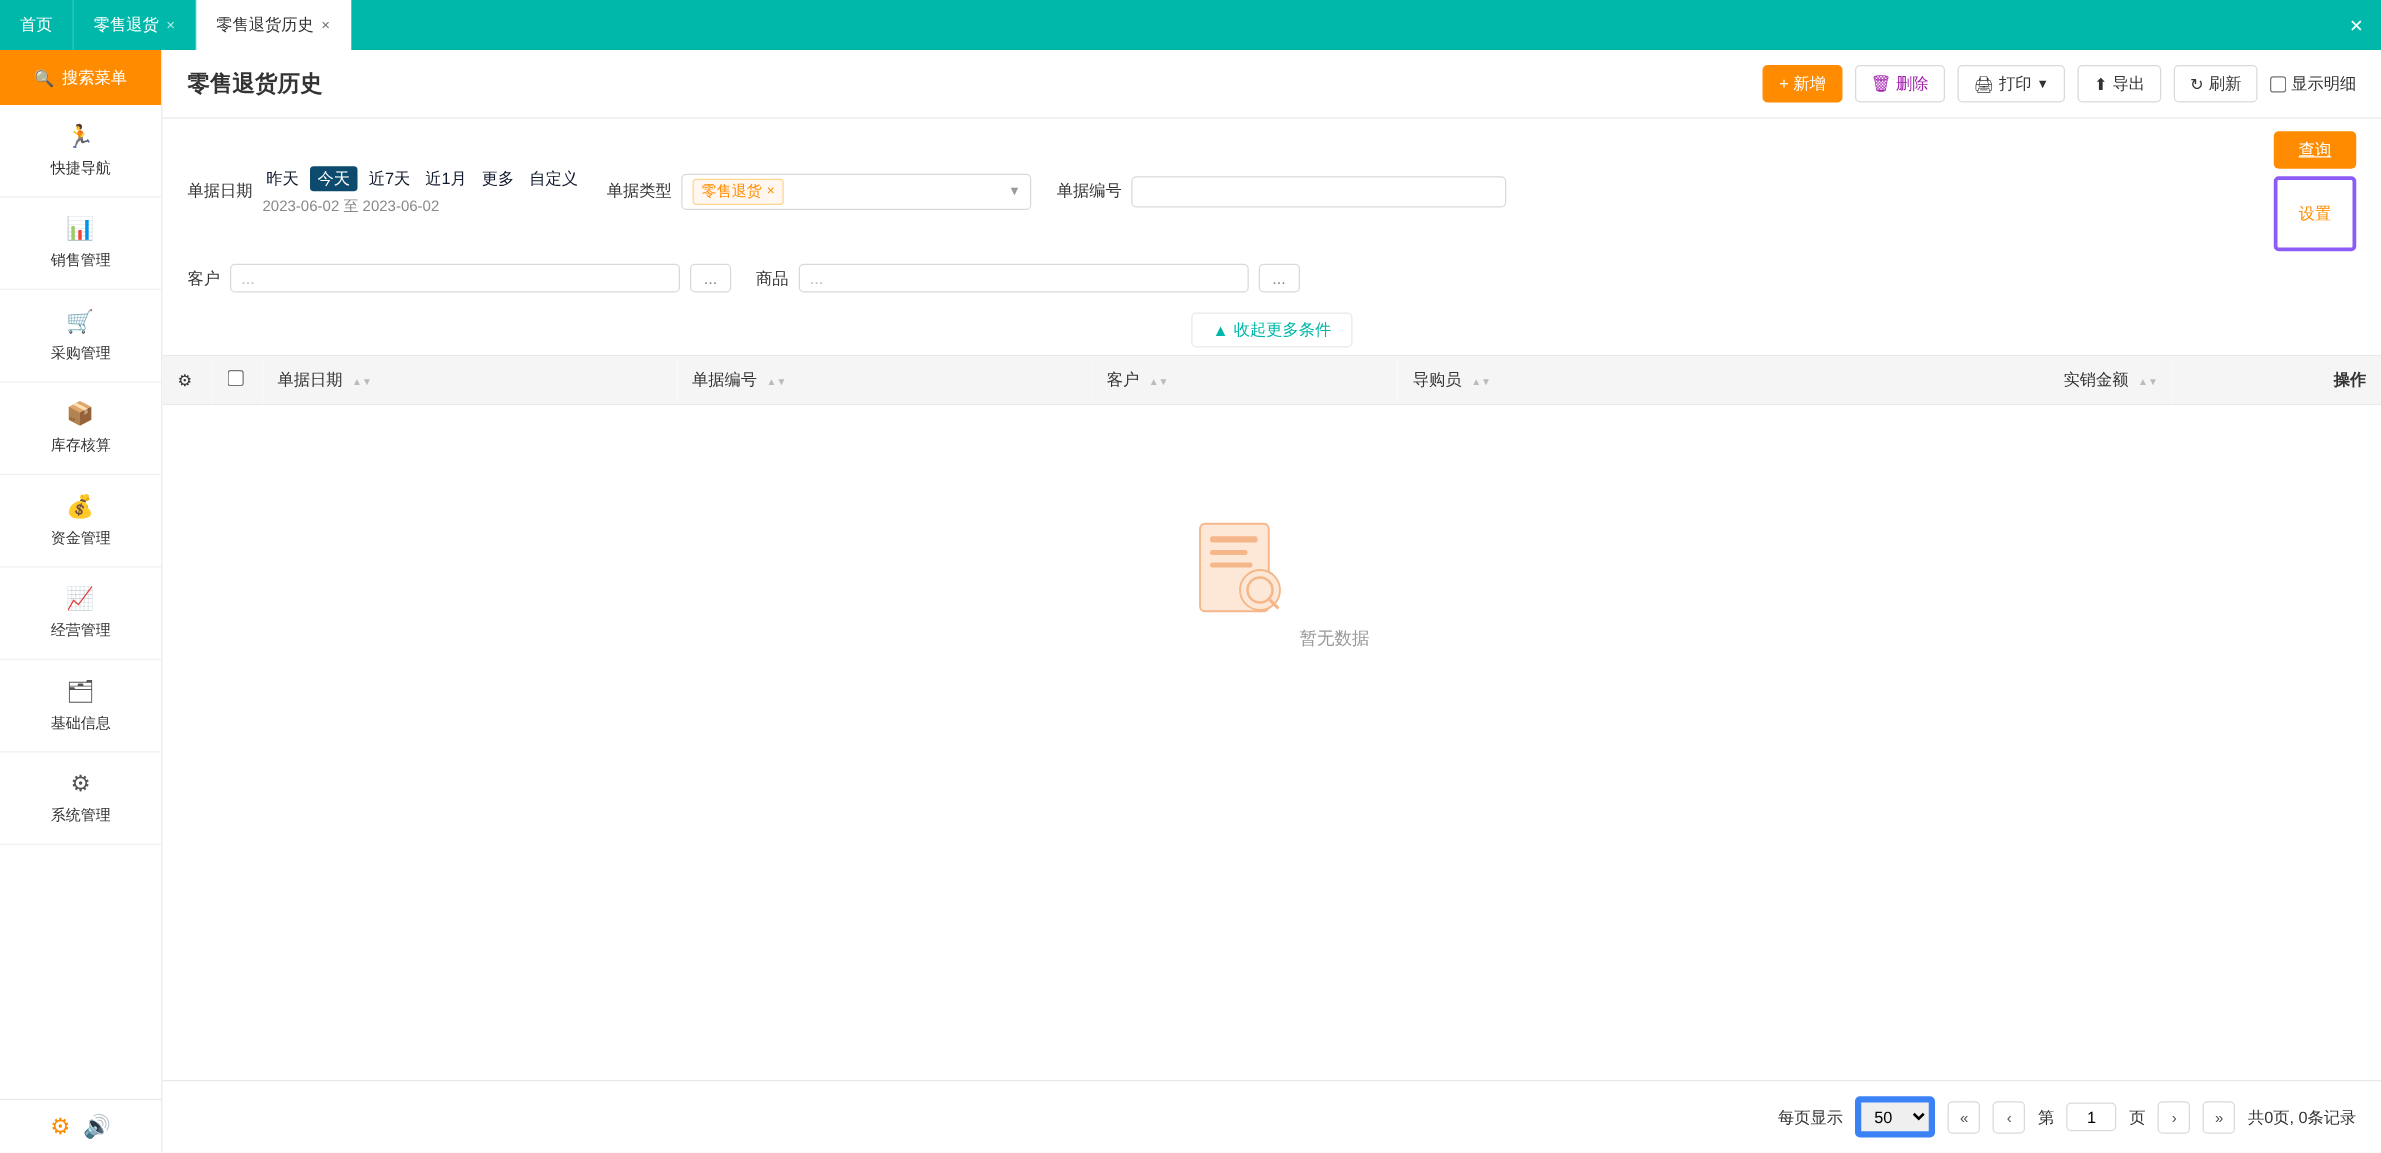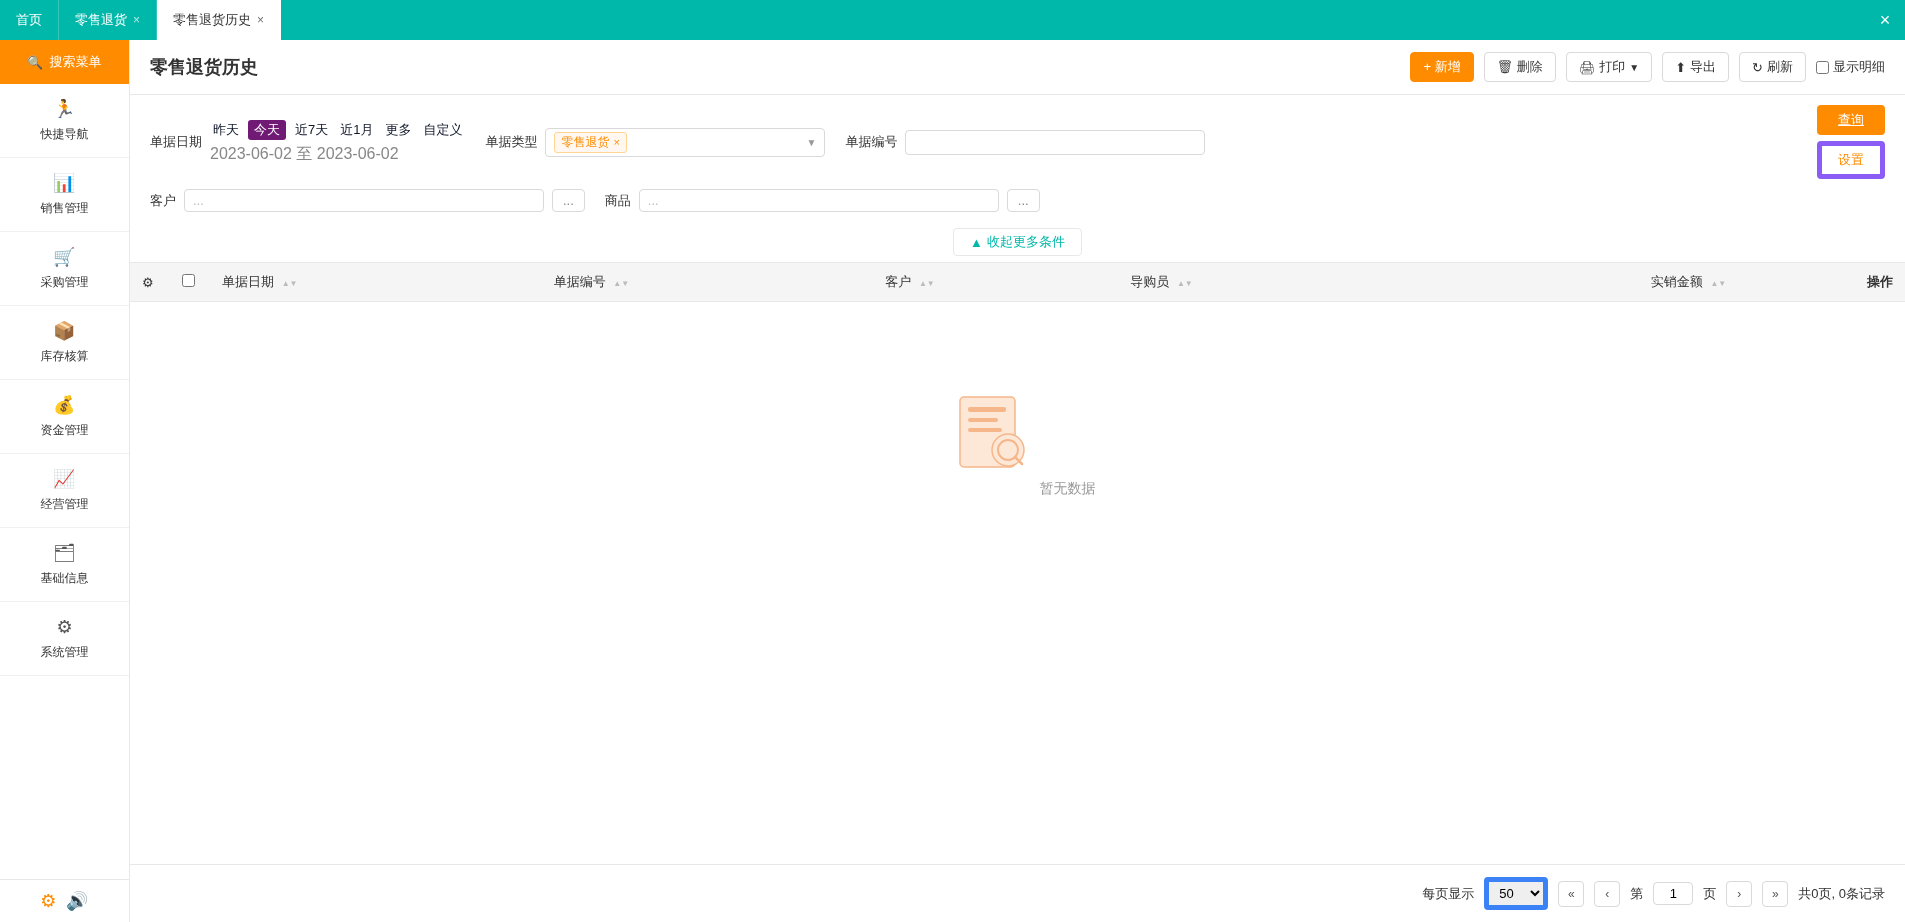--- a/index.html
+++ b/index.html
@@ -156,21 +156,21 @@
       color: #333;
       cursor: pointer;
       white-space: nowrap;
     }
     .toolbar-btn.primary {
       background: #ff8c00;
       border-color: #ff8c00;
       color: #fff;
     }
     .toolbar-btn.danger {
-      color: #404040;
+      color: #a21caf;
       border-color: #d9d9d9;
     }
     .show-detail-check {
       display: flex;
       align-items: center;
       gap: 4px;
       font-size: 13px;
       color: #333;
       cursor: pointer;
     }
@@ -198,27 +198,27 @@
       align-items: center;
       gap: 6px;
       font-size: 13px;
     }
     .date-shortcut {
       color: #0f172a;
       cursor: pointer;
       padding: 1px 3px;
     }
     .date-shortcut.active {
-      background: #701a75;
+      background: #0c4a6e;
       color: #fff;
       border-radius: 3px;
       padding: 1px 6px;
     }
     .date-range-text {
-      font-size: 16px;
+      font-size: 12px;
       color: #888;
       margin-top: 2px;
     }
     .filter-input {
       border: 1px solid #d9d9d9;
       border-radius: 4px;
       padding: 4px 8px;
       font-size: 13px;
       color: #333;
       min-width: 180px;
@@ -286,23 +286,23 @@
       border: none;
       border-radius: 4px;
       padding: 6px 20px;
       font-size: 13px;
       cursor: pointer;
       text-decoration: underline;
     }
     .setting-btn {
       background: #fff;
       color: #ff8c00;
-      border: 5px solid #8b5cf6;
-      border-radius: 4px;
-      padding: 5px 16px;
+      border: 3px solid #8b5cf6;
+      border-radius: 4px;
+      padding: 18px 16px;
       font-size: 13px;
       cursor: pointer;
     }
 
     
     .table-container {
       flex: 1;
       overflow: auto;
       background: #fff;
       margin: 0;

